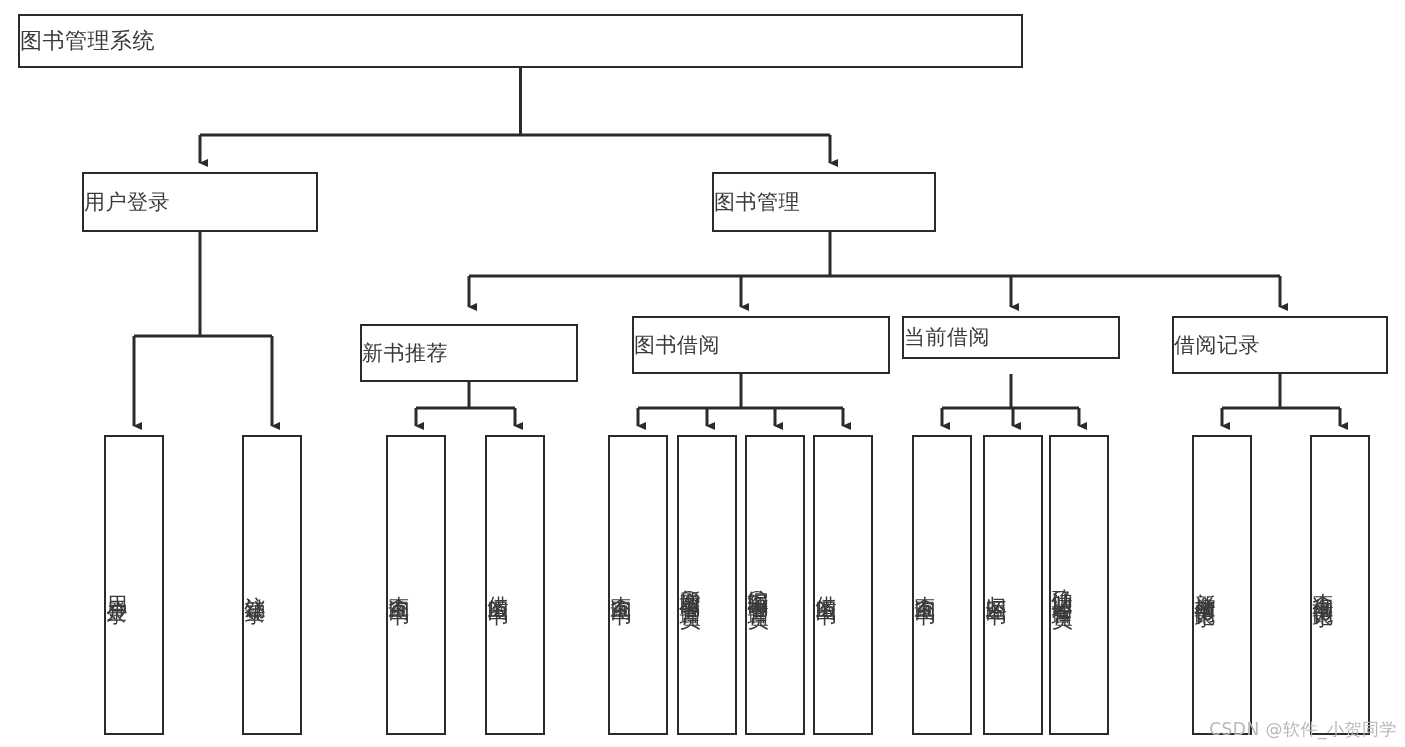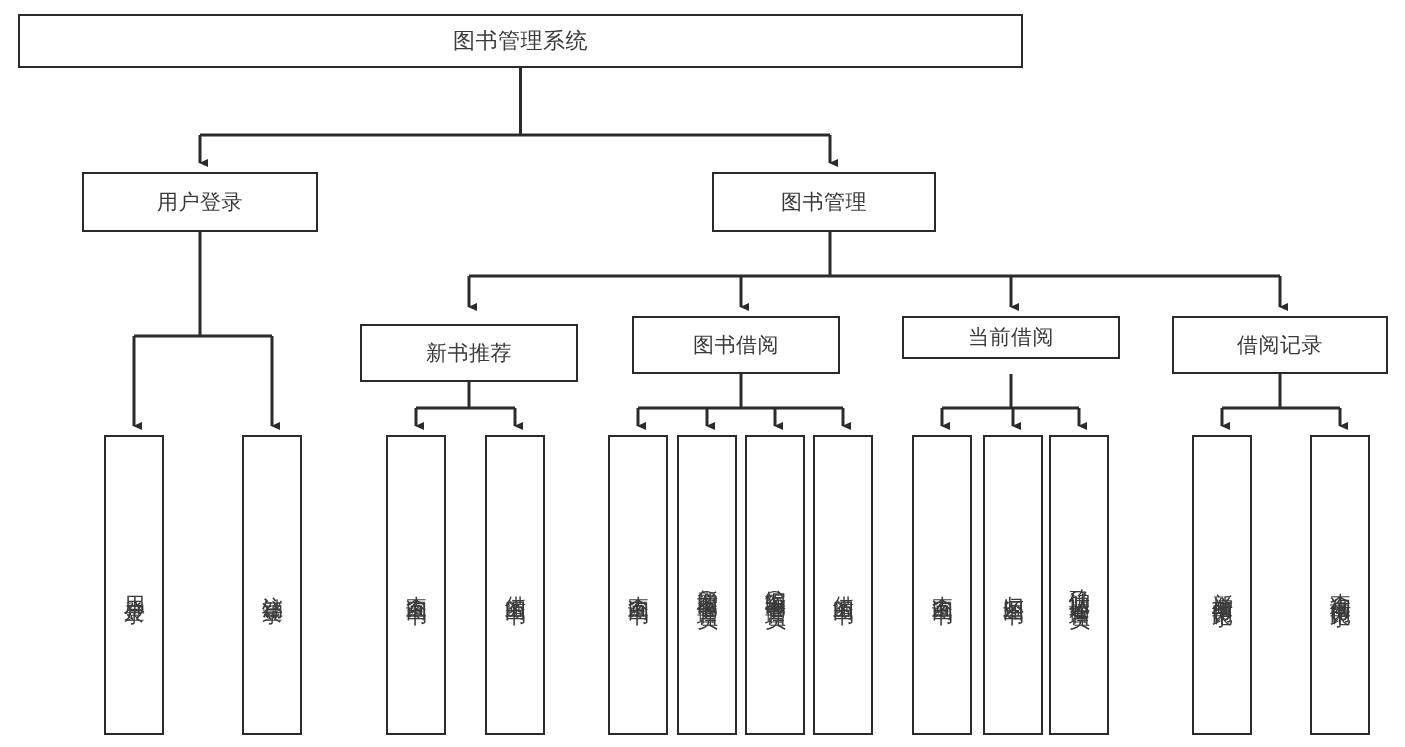--- a/index.html
+++ b/index.html
@@ -24,21 +24,20 @@
     width: 1405px;
     height: 747px;
   }
   .node-box {
     position: absolute;
     box-sizing: border-box;
     background: #ffffff;
     border: 2px solid #2b2b2b;
     display: flex;
     align-items: center;
-    justify-content: center;
     overflow: hidden;
   }
   .node-label {
     color: #3a3a3a;
     font-size: 21px;
     line-height: 1.18;
     letter-spacing: 0.5px;
     white-space: nowrap;
     text-align: center;
   }
@@ -117,21 +116,21 @@
       </div>
       <div class="node-box" style="left: 82px; top: 172px; width: 236px; height: 60px;">
         <span class="node-label">用户登录</span>
       </div>
       <div class="node-box" style="left: 712px; top: 172px; width: 224px; height: 60px;">
         <span class="node-label">图书管理</span>
       </div>
       <div class="node-box" style="left: 360px; top: 324px; width: 218px; height: 58px;">
         <span class="node-label">新书推荐</span>
       </div>
-      <div class="node-box" style="left: 632px; top: 316px; width: 208px; height: 58px;">
+      <div class="node-box" style="left: 632px; top: 316px; width: 258px; height: 58px;">
         <span class="node-label">图书借阅</span>
       </div>
       <div class="node-box" style="left: 902px; top: 316px; width: 218px; height: 43px;">
         <span class="node-label">当前借阅</span>
       </div>
       <div class="node-box" style="left: 1172px; top: 316px; width: 216px; height: 58px;">
         <span class="node-label">借阅记录</span>
       </div>
       <div class="node-box vertical" style="left: 104px; top: 435px; width: 60px; height: 300px;">
         <span class="node-label">用户登录</span>
@@ -167,13 +166,14 @@
         <span class="node-label">确认归还（管理员）</span>
       </div>
       <div class="node-box vertical" style="left: 1192px; top: 435px; width: 60px; height: 300px;">
         <span class="node-label">新增借阅记录</span>
       </div>
       <div class="node-box vertical" style="left: 1310px; top: 435px; width: 60px; height: 300px;">
         <span class="node-label">查询借阅记录</span>
       </div>
     </div>
 
+  <div id="watermark">CSDN @软件_小贺同学</div>
 </div>
 
 </body></html>

